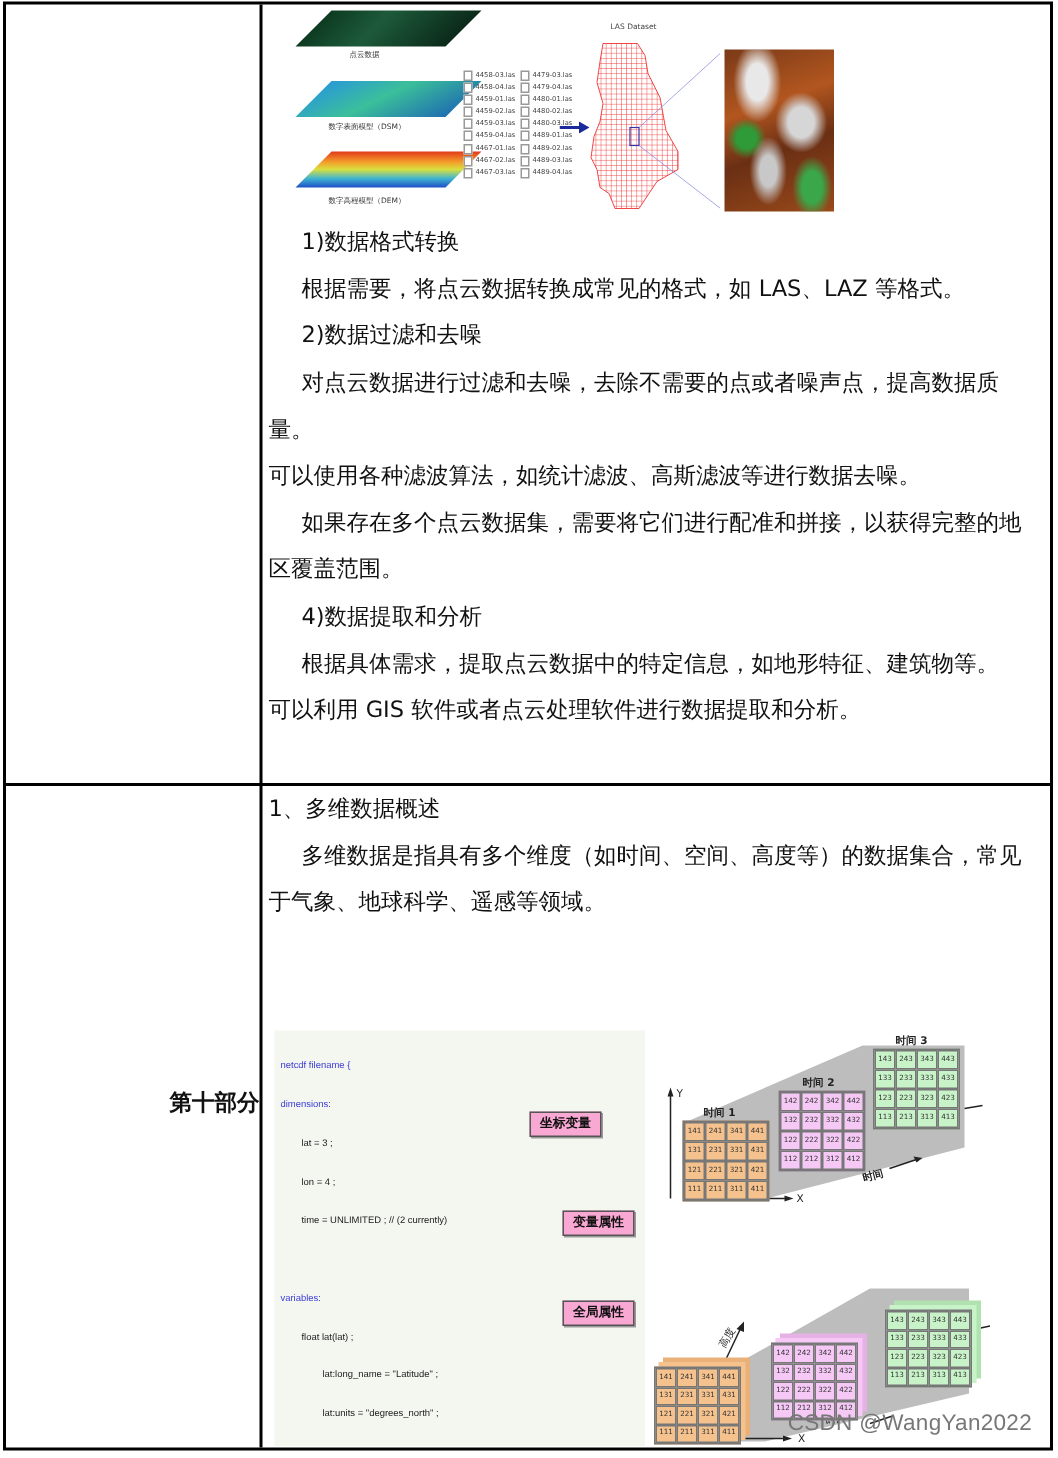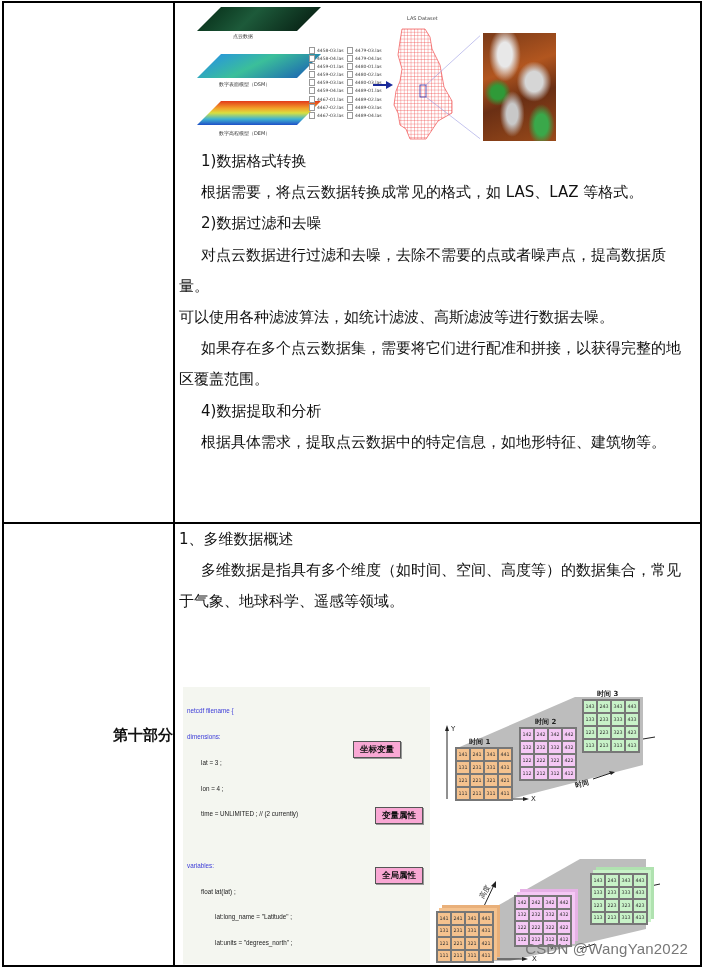--- a/index.html
+++ b/index.html
@@ -173,20 +173,21 @@
     </div>
 
     <p class="para indent">1)数据格式转换</p>
     <p class="para indent">根据需要，将点云数据转换成常见的格式，如 LAS、LAZ 等格式。</p>
     <p class="para indent">2)数据过滤和去噪</p>
     <p class="para indent">对点云数据进行过滤和去噪，去除不需要的点或者噪声点，提高数据质量。</p>
     <p class="para noindent">可以使用各种滤波算法，如统计滤波、高斯滤波等进行数据去噪。</p>
     <p class="para indent">如果存在多个点云数据集，需要将它们进行配准和拼接，以获得完整的地区覆盖范围。</p>
     <p class="para indent">4)数据提取和分析</p>
     <p class="para indent">根据具体需求，提取点云数据中的特定信息，如地形特征、建筑物等。</p>
+    <p class="para noindent">可以利用 GIS 软件或者点云处理软件进行数据提取和分析。</p>
   </div>
 
   <div class="leftcell">
     <div class="section-title">
       <div>第十部分</div>
     </div>
   </div>
 
   <div class="cell row2">
     <p class="para noindent" style="margin-top:0;">1、多维数据概述</p>

